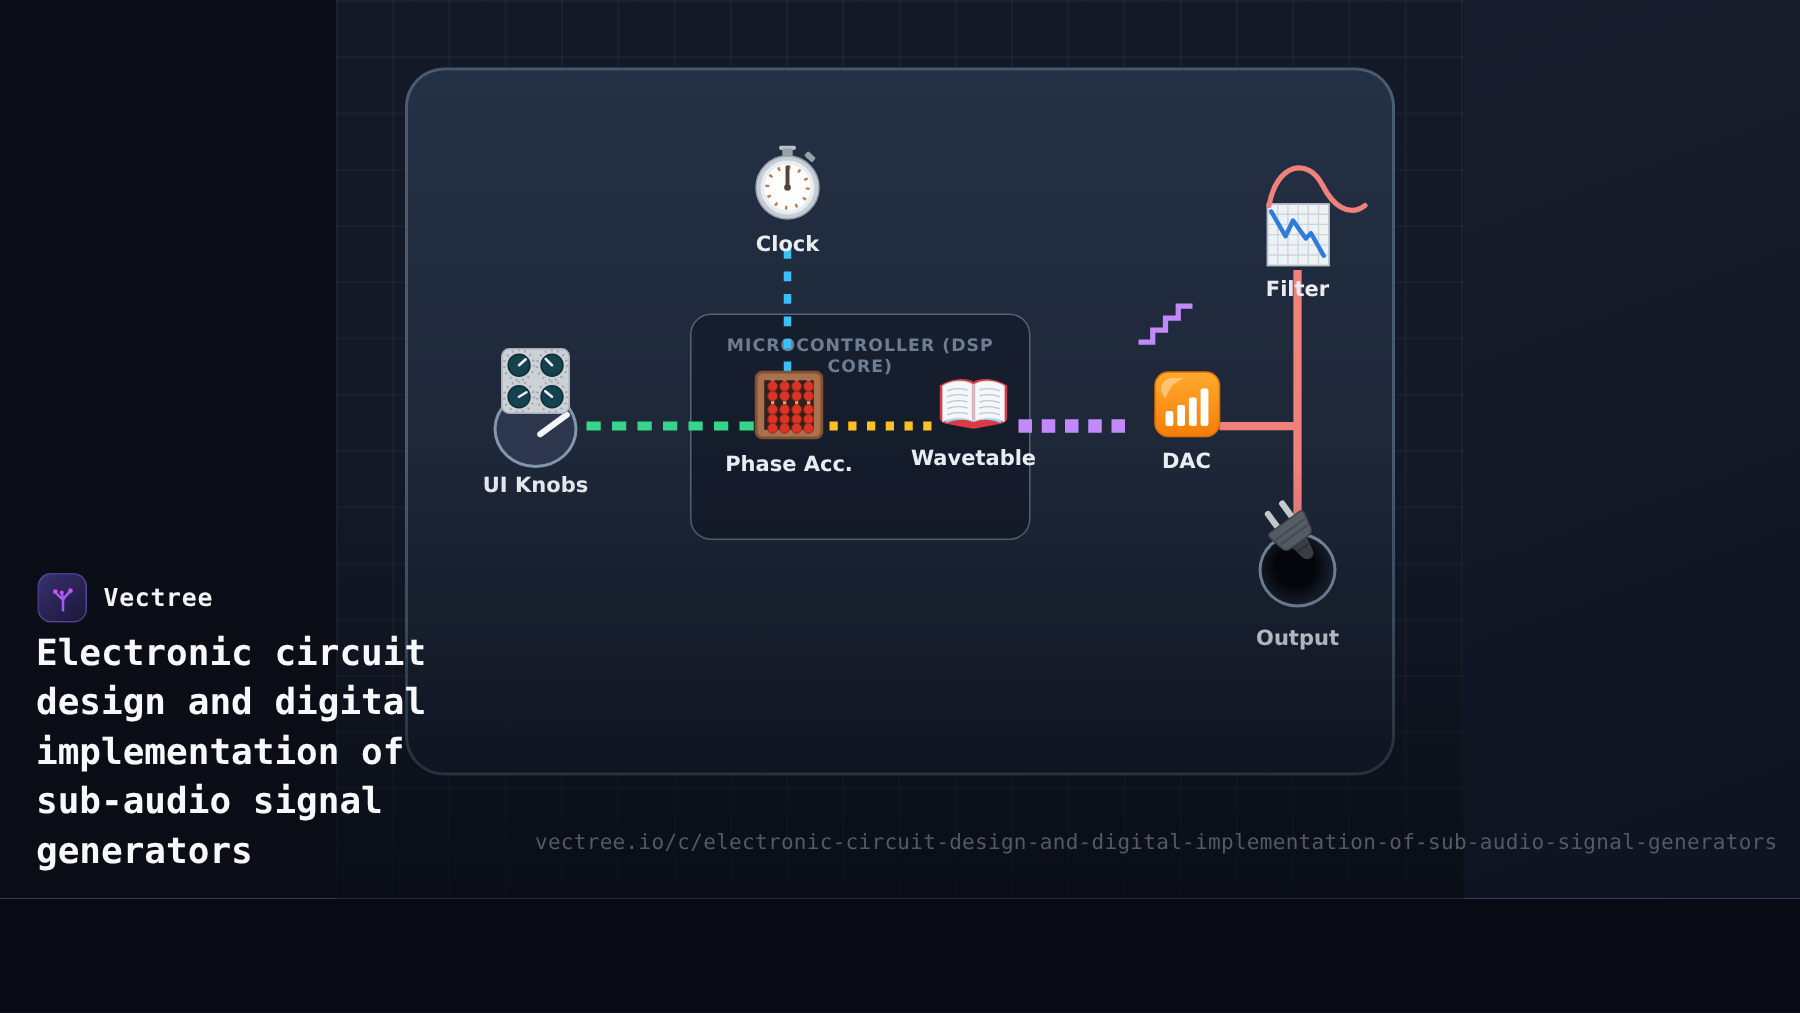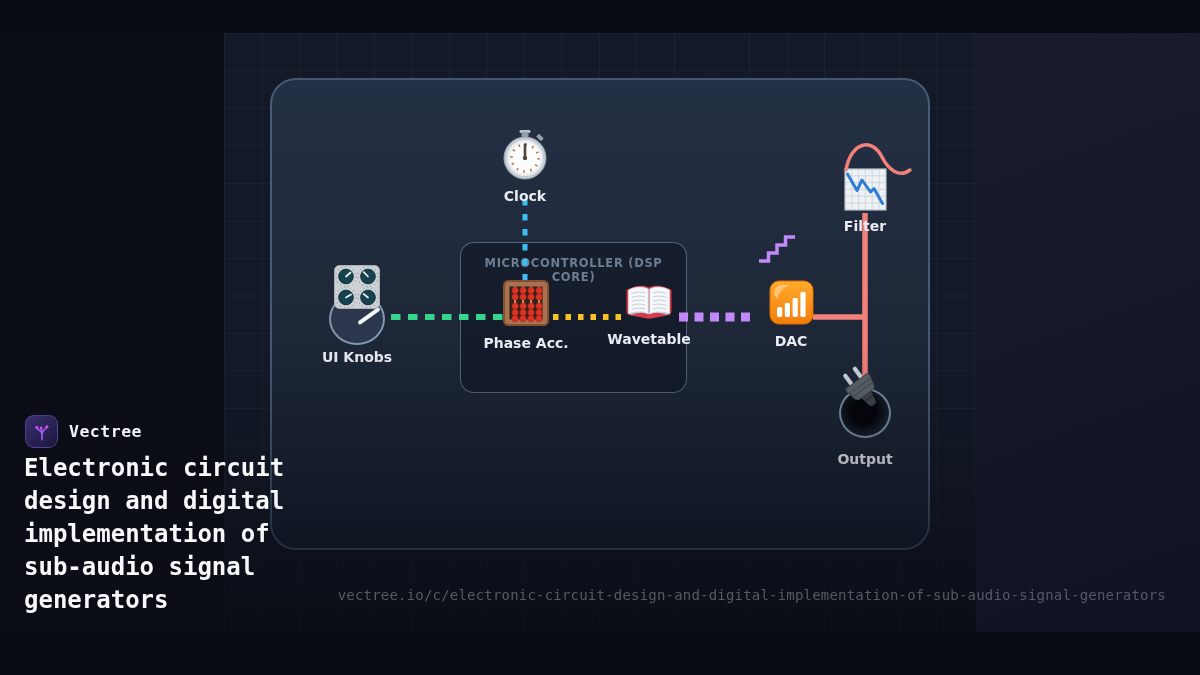--- a/index.html
+++ b/index.html
@@ -1,19 +1,19 @@
 <!DOCTYPE html>
 <html><head>
 <meta charset="utf-8">
 <style>
   * { margin:0; padding:0; box-sizing:border-box; }
   html,body { width:1200px; height:675px; }
   body { font-family:"DejaVu Sans", "Liberation Sans", sans-serif; background:#080b13; overflow:hidden; }
 
-  .page { position:relative; width:1200px; height:599px; background:#f0abfc; overflow:hidden;margin-top:33px; }
+  .page { position:relative; width:1200px; height:599px; background:#f0abfc; overflow:hidden; }
 
   
   .panel-left { position:absolute; left:0; top:0; width:224px; height:675px; background:linear-gradient(180deg,#0b0e17 0%, #0a0d15 100%); z-index:6; }
   .panel-right { position:absolute; left:976px; top:0; width:224px; height:675px;
     background:linear-gradient(160deg,#181c2c 0%, #141826 45%, #0e1220 100%); z-index:2; }
 
   
   .panel-center { position:absolute; left:224px; top:0; width:752px; height:675px;
     background-color:#131927;
     background-image:
@@ -64,21 +64,21 @@
   .brand-logo { width:33px; height:33px; border-radius:9px;
     background:linear-gradient(140deg,#38306e 0%, #241e4b 70%, #1c1738 100%);
     border:1px solid rgba(148,120,255,0.35); display:flex; align-items:center; justify-content:center; }
   .brand-name { font-family:"DejaVu Sans Mono", "Liberation Mono", monospace; font-weight:bold;
     font-size:16.5px; color:#f2f3f6; letter-spacing:0.5px; }
 
   .title { position:absolute; left:24px; top:419px; width:316px; z-index:7;
     font-family:"DejaVu Sans Mono", "Liberation Mono", monospace; font-weight:bold;
     font-size:24px; line-height:33px; color:#f7f8fa; }
 
-  .url { position:absolute; right:34px; bottom:29px; z-index:10;
+  .url { position:absolute; right:15px; bottom:29px; z-index:10;
     font-family:"DejaVu Sans Mono", "Liberation Mono", monospace;
     font-size:14px; color:#545a65; letter-spacing:0.2px; white-space:nowrap; }
 </style>
 </head>
 <body>
 
 <div class="page">
 
   <div class="panel-right"></div>
 

